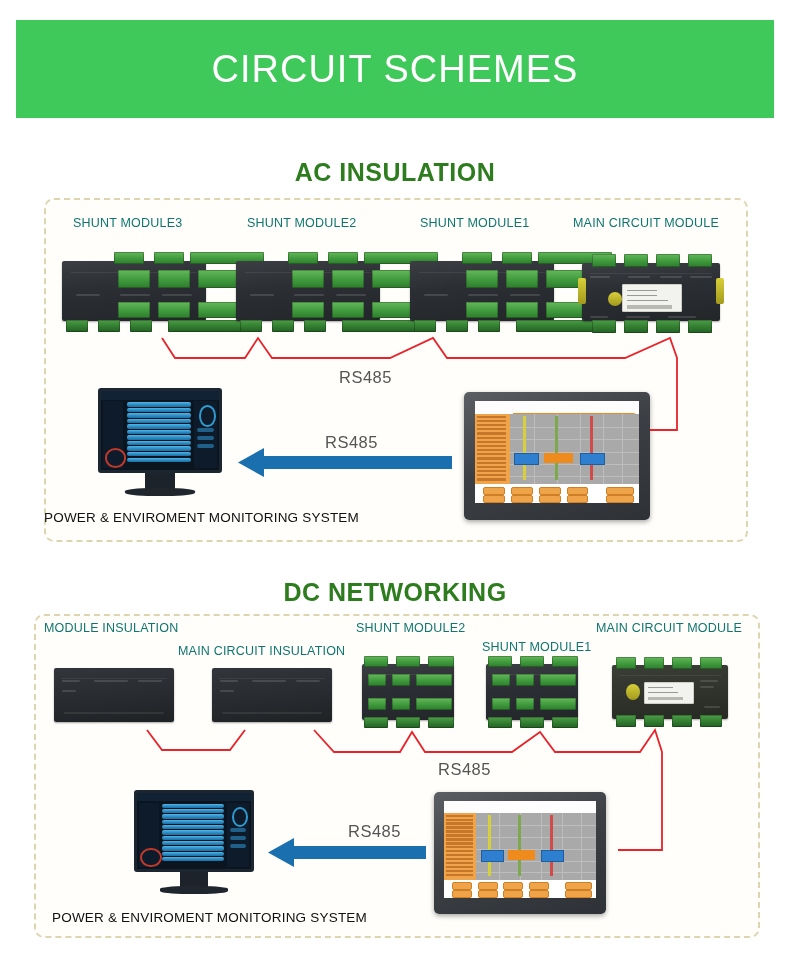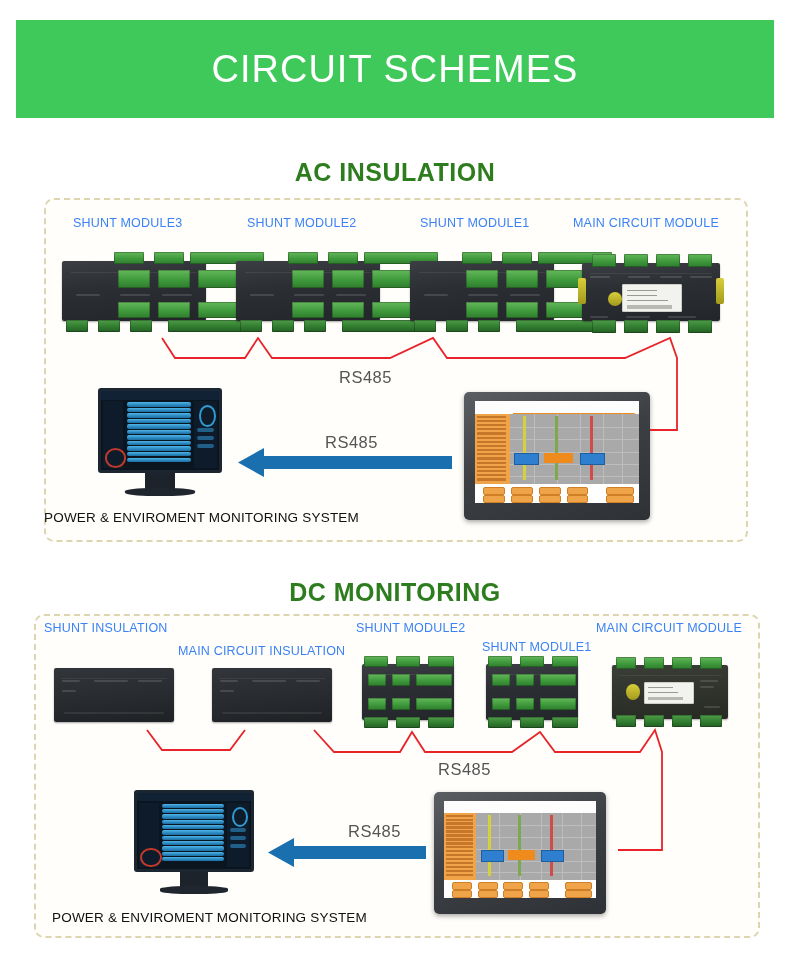--- a/index.html
+++ b/index.html
@@ -15,21 +15,21 @@
                    font-size:25px;font-weight:700;letter-spacing:.5px;}
   #ac-heading{top:158px;}
   #dc-heading{top:578px;}
 
   
   .panel{position:absolute;border:2px dashed #ddd4b0;border-radius:10px;background:#fffefb;}
   #ac-panel{left:44px;top:198px;width:700px;height:340px;}
   #dc-panel{left:34px;top:614px;width:722px;height:320px;}
 
   
-  .dev-label{position:absolute;font-size:12.5px;color:#3b82f6;white-space:nowrap;letter-spacing:.2px;}
+  .dev-label{position:absolute;font-size:12.5px;color:#0f766e;white-space:nowrap;letter-spacing:.2px;}
   .sys-label{position:absolute;font-size:13.5px;color:#111;white-space:nowrap;letter-spacing:.2px;}
   .rs485{position:absolute;font-size:16.5px;color:#555;letter-spacing:.5px;white-space:nowrap;}
 
   
   .mod{position:absolute;}
   .mod .body{position:absolute;left:4px;top:11px;width:calc(100% - 8px);height:calc(100% - 24px);
              background:linear-gradient(175deg,#3b3f44 0%,#2b2f34 42%,#232629 100%);
              border-radius:2px;box-shadow:0 1px 2px rgba(0,0,0,.35);}
   .mod .body:after{content:"";position:absolute;left:6%;top:18%;width:88%;height:1px;background:rgba(255,255,255,.07);}
   .term{position:absolute;background:linear-gradient(180deg,#64b85a 0%,#3f9a3c 55%,#2f7c2e 100%);
@@ -278,24 +278,24 @@
       <div class="btn" style="left:80%;top:14%;width:16%;height:32%;"></div>
       <div class="btn" style="left:5%;top:56%;width:12%;height:32%;"></div>
       <div class="btn" style="left:22%;top:56%;width:12%;height:32%;"></div>
       <div class="btn" style="left:39%;top:56%;width:12%;height:32%;"></div>
       <div class="btn" style="left:56%;top:56%;width:12%;height:32%;"></div>
       <div class="btn" style="left:80%;top:56%;width:16%;height:32%;"></div>
     </div>
   </div>
 </div>
 
-<div class="section-heading" id="dc-heading">DC MONITORING</div>
+<div class="section-heading" id="dc-heading">DC NETWORKING</div>
 <div class="panel" id="dc-panel"></div>
 
-<div class="dev-label" style="left:44px;top:621px;">SHUNT INSULATION</div>
+<div class="dev-label" style="left:44px;top:621px;">MODULE INSULATION</div>
 <div class="dev-label" style="left:178px;top:644px;">MAIN CIRCUIT INSULATION</div>
 <div class="dev-label" style="left:356px;top:621px;">SHUNT MODULE2</div>
 <div class="dev-label" style="left:482px;top:640px;">SHUNT MODULE1</div>
 <div class="dev-label" style="left:596px;top:621px;">MAIN CIRCUIT MODULE</div>
 
 <div class="mod" style="left:50px;top:664px;width:128px;height:62px;">
   <div class="body" style="top:4px;height:54px;background:linear-gradient(175deg,#32363b,#1f2225);"></div>
   <div class="silk" style="left:12px;top:16px;width:18px;"></div>
   <div class="silk" style="left:44px;top:16px;width:34px;"></div>
   <div class="silk" style="left:88px;top:16px;width:24px;"></div>

